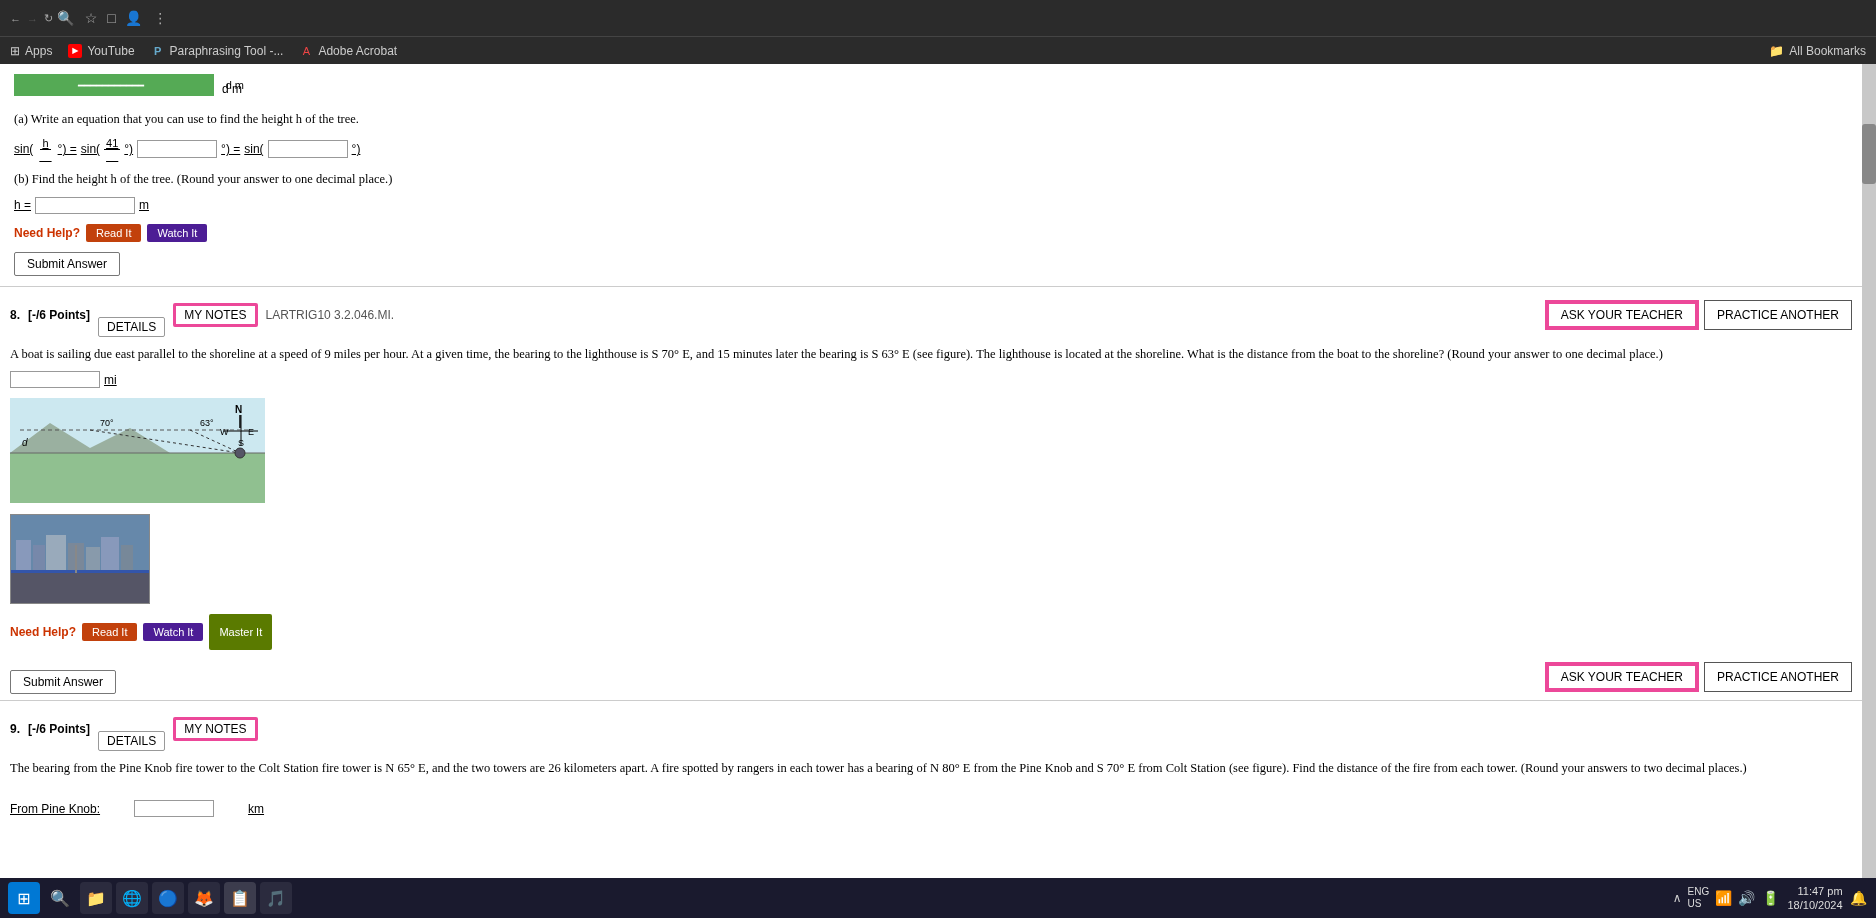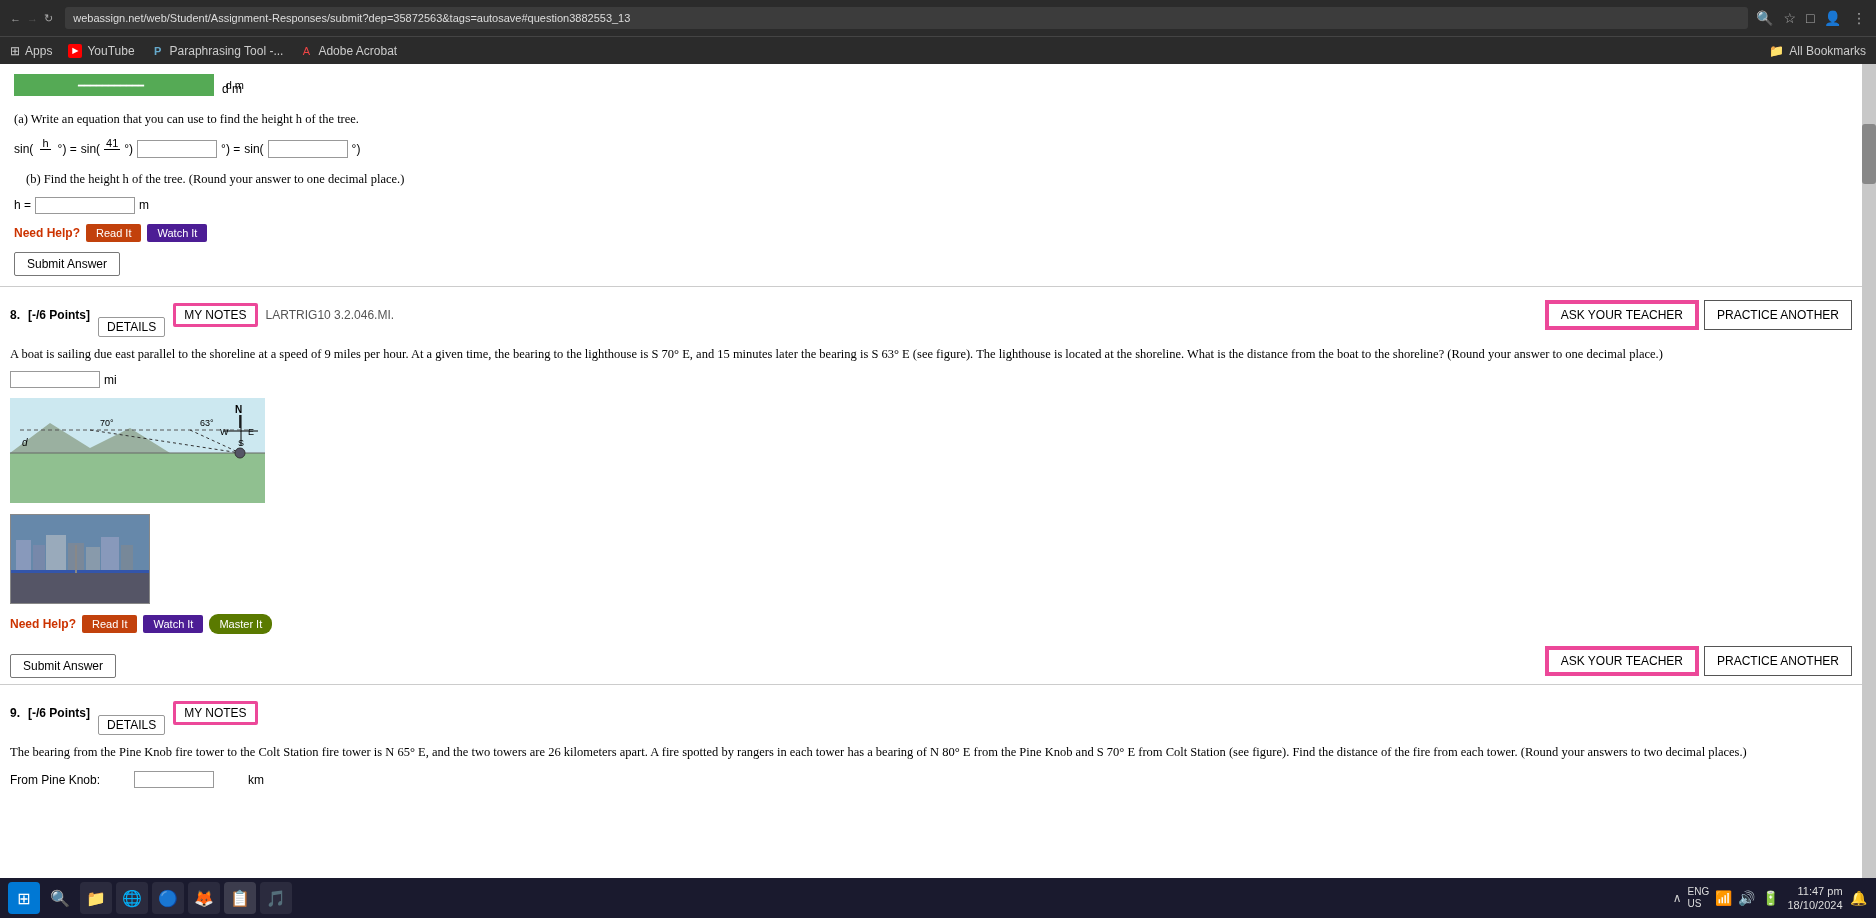--- a/index.html
+++ b/index.html
@@ -194,20 +194,21 @@
       margin-bottom: 8px;
       font-family: Liberation Serif, serif;
     }
 
     .math-line {
       display: flex;
       align-items: center;
       gap: 4px;
       margin: 4px 0;
       font-size: 12px;
+      text-decoration: underline;
     }
     .fraction {
       display: inline-flex;
       flex-direction: column;
       align-items: center;
       font-size: 11px;
       vertical-align: middle;
     }
     .fraction .num { border-bottom: 1px solid #000; padding: 0 2px; }
     .fraction .den { padding: 0 2px; }
@@ -255,24 +256,24 @@
       border: none;
       padding: 3px 10px;
       font-size: 11px;
       cursor: pointer;
       border-radius: 2px;
     }
     .btn-master-it {
       background: #5a7a00;
       color: white;
       border: none;
-      padding: 4px 10px;
-      font-size: 11px;
-      cursor: pointer;
-      border-radius: 9px;
+      padding: 12px 10px;
+      font-size: 11px;
+      cursor: pointer;
+      border-radius: 2px;
       text-align: right;
     }
     .btn-submit {
       background: #fff;
       border: 1px solid #777;
       padding: 4px 12px;
       font-size: 12px;
       cursor: pointer;
       margin-top: 10px;
       border-radius: 2px;
@@ -348,23 +349,20 @@
       gap: 6px;
     }
   </style>
 </head>
 <body>
 
 <div class="browser-bar">
   <span style="color:#aaa;margin-right:6px;">←</span>
   <span style="color:#555;margin-right:6px;">→</span>
   <span style="color:#aaa;margin-right:4px;">↻</span>
-  <div class="url-bar">
-    <span>webassign.net/web/Student/Assignment-Responses/submit?dep=35872563&amp;tags=autosave#question3882553_13</span>
-  </div>
   <div class="icons">
     <span>🔍</span>
     <span>☆</span>
     <span>□</span>
     <span>👤</span>
     <span>⋮</span>
   </div>
 </div>
 
 <div class="bookmarks-bar">
@@ -420,21 +418,21 @@
           <span class="den">&nbsp;&nbsp;&nbsp;&nbsp;</span>
         </div>
         <span>°)</span>
         <input class="answer-box" type="text" style="width: 80px; height: 18px; border: 1px solid rgb(153, 153, 153);">
         <span>°) =</span>
         <span>sin(</span>
         <input class="answer-box" type="text" style="width: 80px; height: 18px; border: 1px solid rgb(153, 153, 153);">
         <span>°)</span>
       </div>
 
-      <div class="question-text" style="margin-top:8px;margin-left:12px;">
+      <div class="question-text" style="margin-top:8px;">
         <span>(b) Find the height h of the tree. (Round your answer to one decimal place.)</span>
       </div>
       <div class="math-line">
         <span>h =</span>
         <input class="answer-box-small" type="text" style="width: 100px; height: 17px; border: 1px solid rgb(153, 153, 153);">
         <span>m</span>
       </div>
 
       <div class="need-help-row">
         <span class="need-help-label">Need Help?</span>
@@ -547,21 +545,21 @@
         <span class="points-label">9.</span>
         <span class="points-label">[-/6 Points]</span>
         <button class="btn-details">DETAILS</button>
         <button class="btn-mynotes">MY NOTES</button>
       </div>
 
       <div class="question-text">
         <span>The bearing from the Pine Knob fire tower to the Colt Station fire tower is N 65° E, and the two towers are 26 kilometers apart. A fire spotted by rangers in each tower has a bearing of N 80° E from the Pine Knob and S 70° E from Colt Station (see figure). Find the distance of the fire from each tower. (Round your answers to two decimal places.)</span>
       </div>
 
-      <div class="math-line" style="margin-top:9px;gap:34px;">
+      <div class="math-line" style="margin-top:22px;gap:34px;">
         <span>From Pine Knob:</span>
         <input class="answer-box" type="text" style="width: 80px; height: 17px; border: 1px solid rgb(153, 153, 153);">
         <span>km</span>
       </div>
     </div>
 
   </div>
 
   <div class="scroll-track">
     <div class="scroll-thumb"></div>

